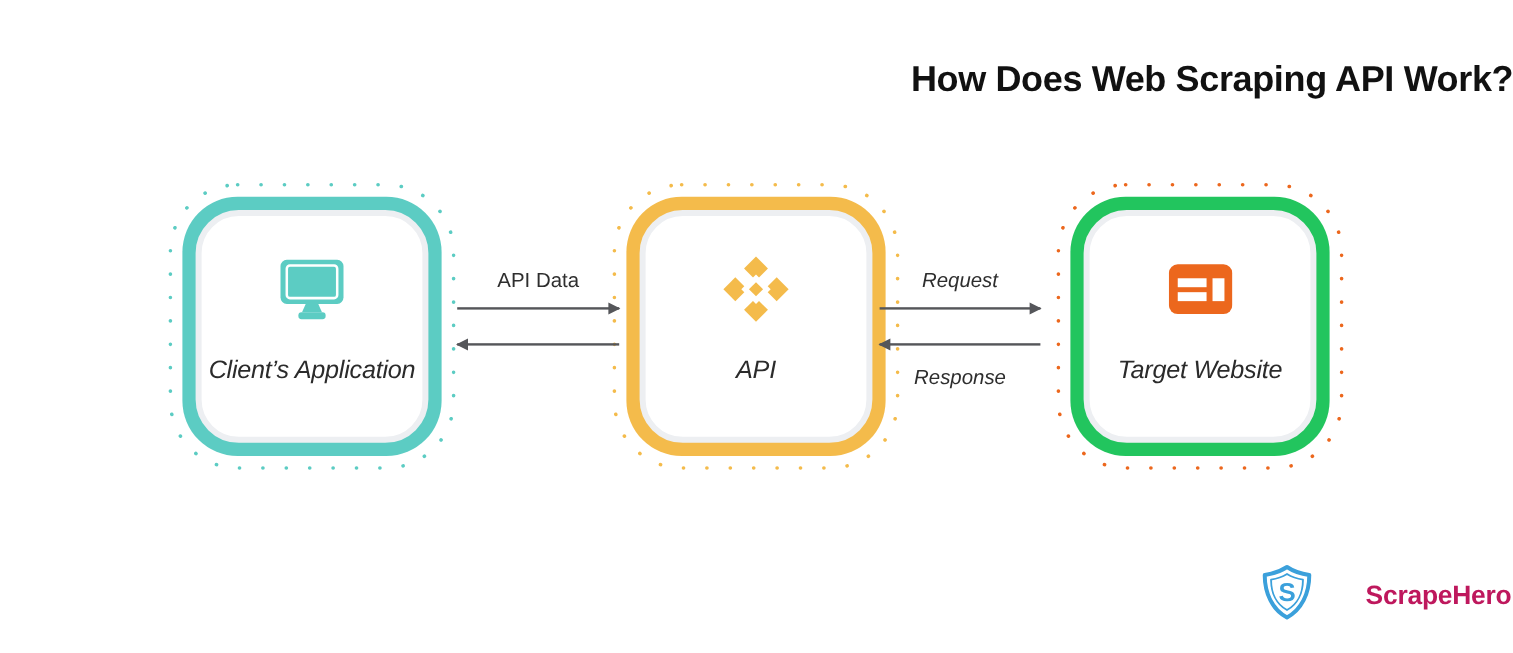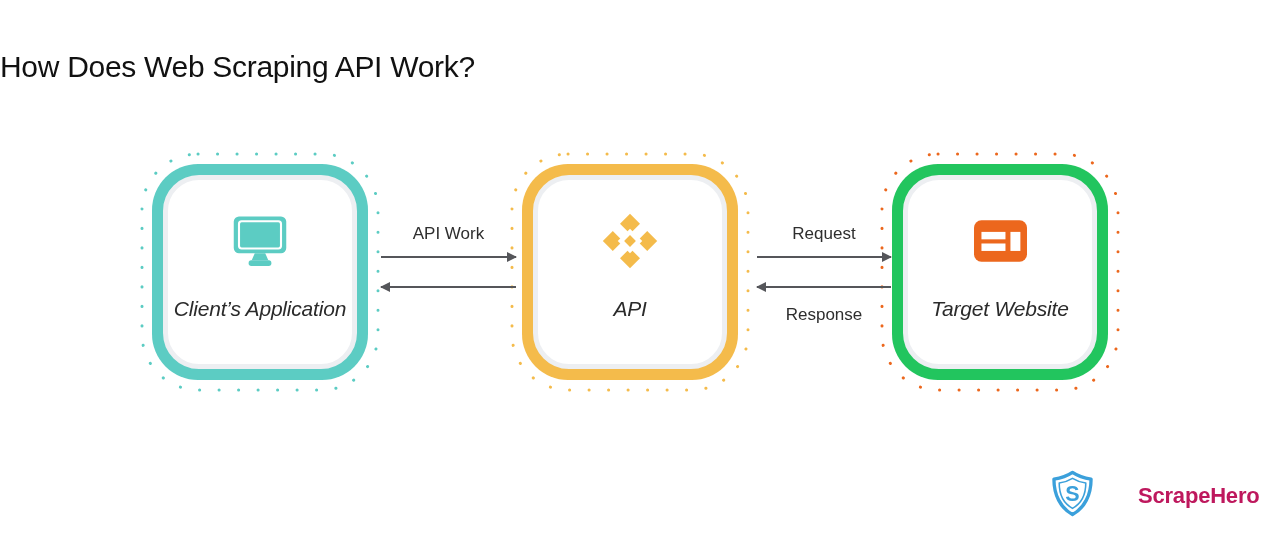--- a/index.html
+++ b/index.html
@@ -3,21 +3,21 @@
 <meta charset="utf-8">
 <style>
   * { margin:0; padding:0; box-sizing:border-box; }
   html,body { background:#ffffff; }
   .stage {
     position:relative; width:1261px; height:544px; background:#ffffff;
     font-family:"Liberation Sans", sans-serif; overflow:hidden;
   }
   .title {
     position:absolute; top:48px; left:0; width:100%;
-    text-align:left; font-size:30px; line-height:38px; font-weight:400;
+    text-align:right; font-size:30px; line-height:38px; font-weight:700;
     letter-spacing:-0.3px; color:#111111;
   }
   
   .card { position:absolute; width:216px; height:216px; }
   .dots { position:absolute; left:-12px; top:-12px; }
   .card-body { position:absolute; inset:0; border-radius:46px; }
   .card-inner {
     position:absolute; inset:11px; background:#ffffff;
     border:5px solid #edeff2; border-radius:36px;
     display:flex; flex-direction:column; align-items:center;font-style:italic;
@@ -117,26 +117,26 @@
             <rect x="9" y="28" width="29" height="9" fill="#ffffff"></rect>
             <rect x="44" y="14" width="12" height="23" fill="#ffffff"></rect>
           </svg>
         </span>
         <div class="card-label">Target Website</div>
       </div>
     </div>
   </div>
 
   <div class="flow" style="left:381px; width:135px;">
-    <div class="flow-label" style="top:222px;">API Work</div>
+    <div class="flow-label" style="top:222px;">API Data</div>
     <div class="arrow right" style="top:256px;"></div>
     <div class="arrow left" style="top:286px;"></div>
   </div>
 
-  <div class="flow" style="left:757px; width:134px;">
+  <div class="flow" style="left:733px; width:134px;font-style:italic;">
     <div class="flow-label" style="top:222px;">Request</div>
     <div class="arrow right" style="top:256px;"></div>
     <div class="arrow left" style="top:286px;"></div>
     <div class="flow-label" style="top:303px;">Response</div>
   </div>
 
   <div class="logo">
     <span style="color: rgb(59, 160, 219);">
       <svg width="43" height="47" viewBox="0 0 44 48">
         <path d="M22 2.5 C27.5 6.2 34.5 8.4 41 9.3 C41 25 34.5 38.8 22 45.5 C9.5 38.8 3 25 3 9.3 C9.5 8.4 16.5 6.2 22 2.5 Z" fill="none" stroke="currentColor" stroke-width="3.4" stroke-linejoin="round"></path>

